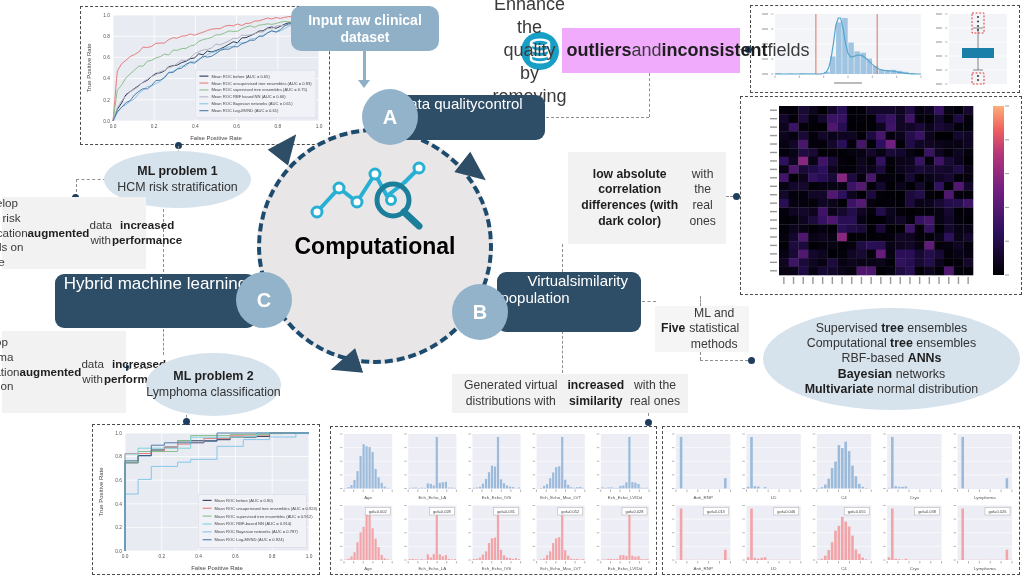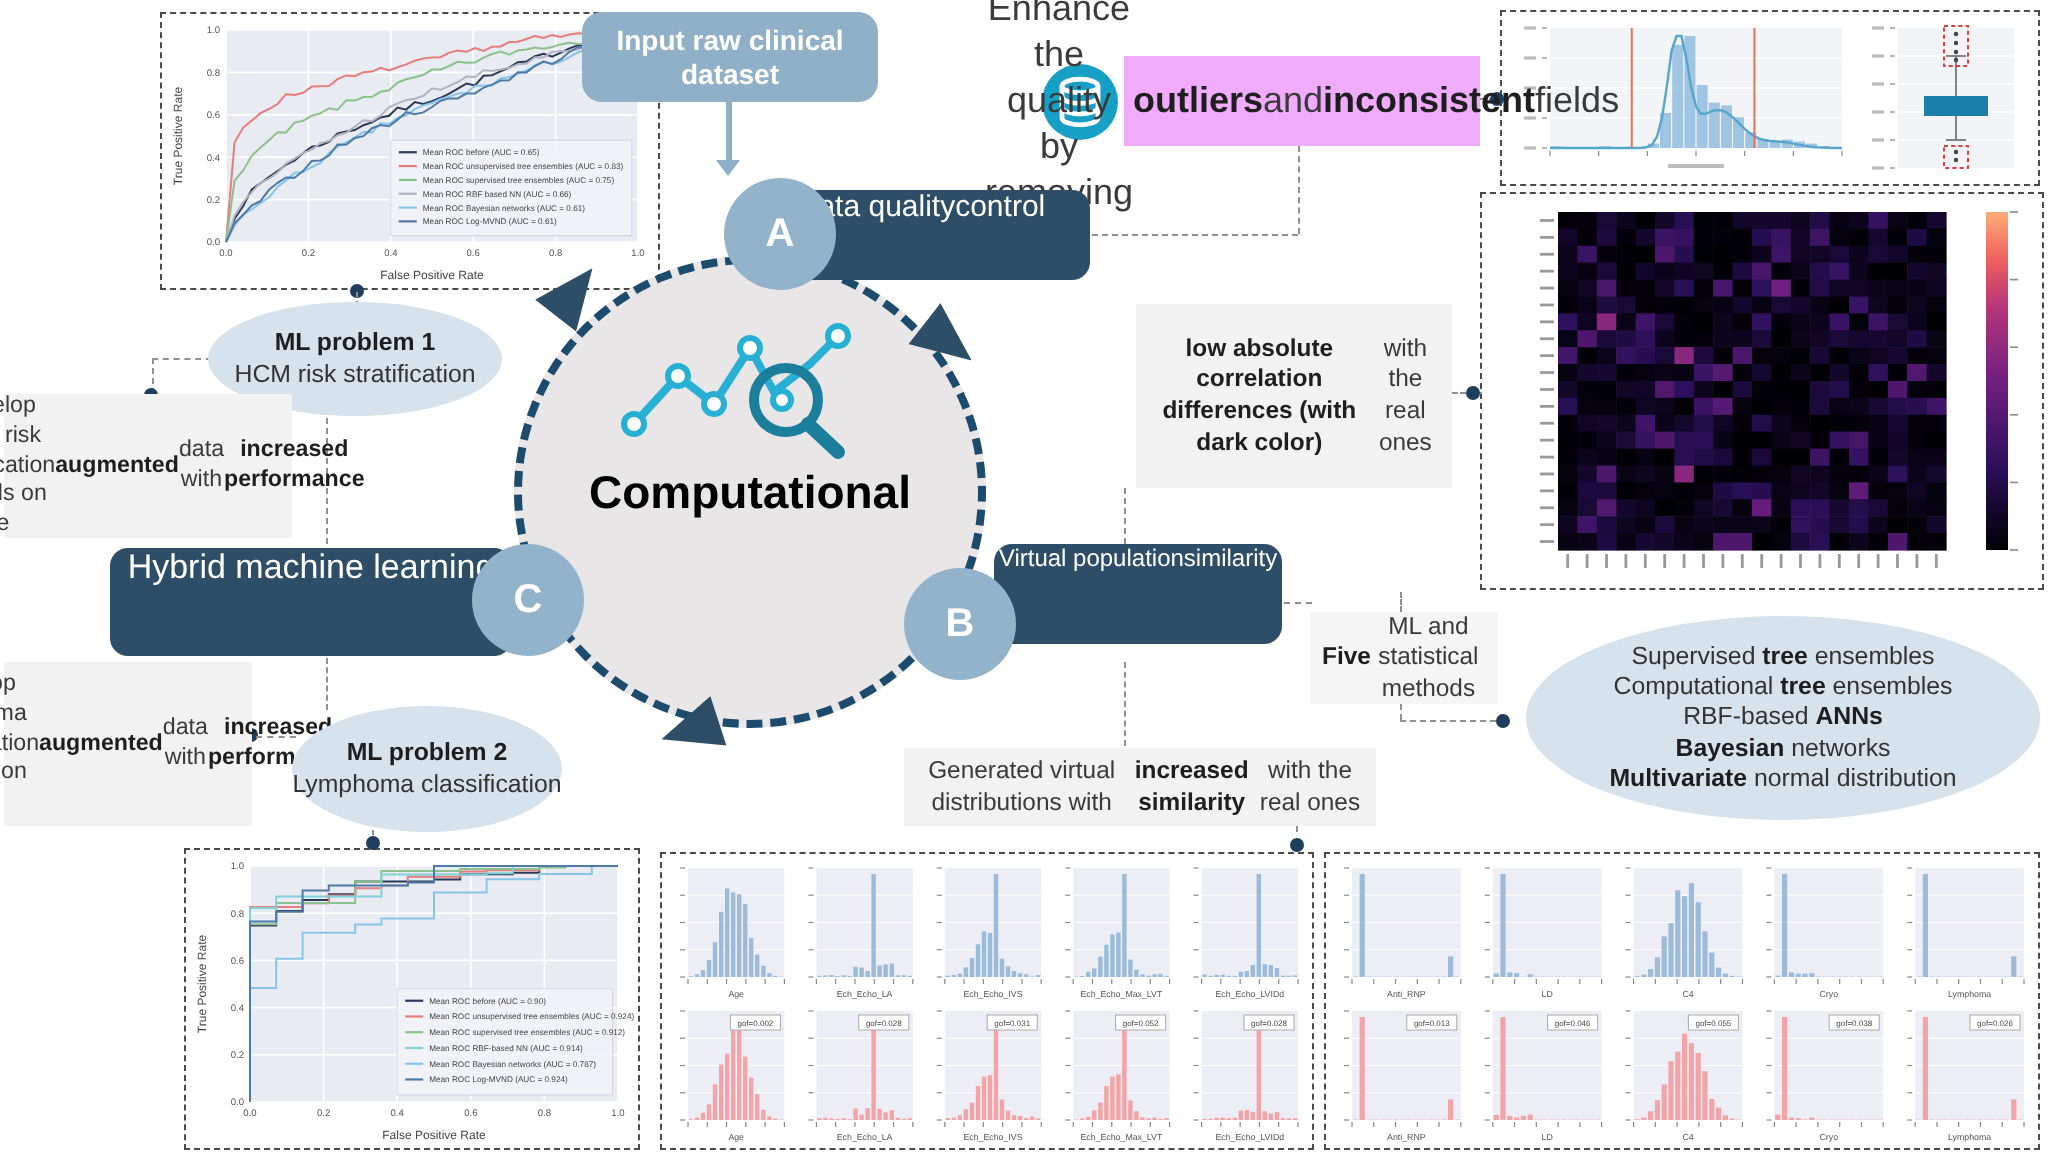--- a/index.html
+++ b/index.html
@@ -32,21 +32,21 @@
   #center-circle{position:absolute;left:257px;top:128px;width:236px;height:236px;border:4px dashed #1d4b6e;
     border-radius:50%;background:#e9e6e8;box-sizing:border-box;display:flex;flex-direction:column;
     align-items:center;z-index:1;}
   .c-title{margin-top:4px;text-align:center;font-weight:bold;font-size:23px;color:#000000;line-height:1.08;}
   .arrowhead{position:absolute;z-index:2;}
   .in-arrow{position:absolute;left:363px;top:51px;width:0;height:31px;border-left:3px solid #8fb0c6;z-index:3;}
   .in-arrow-head{position:absolute;left:358px;top:80px;width:0;height:0;border-left:6.5px solid transparent;
     border-right:6.5px solid transparent;border-top:8px solid #8fb0c6;z-index:3;}
   #node-a-rect{left:391px;top:95px;width:154px;height:45px;font-size:15px;text-align:right;padding-right:15px;}
   #node-a-circle{left:362px;top:89px;width:56px;height:56px;}
-  #node-b-rect{left:497px;top:272px;width:144px;height:50px;font-size:12px;text-align:right;}
+  #node-b-rect{left:497px;top:272px;width:144px;height:60px;font-size:15px;text-align:right;padding-right:13px;}
   #node-b-circle{left:452px;top:284px;width:56px;height:56px;}
   #node-c-rect{left:55px;top:274px;width:201px;height:54px;font-size:17px;text-align:center;}
   #node-c-circle{left:236px;top:272px;width:56px;height:56px;}
   #db-icon{position:absolute;left:520px;top:31px;}
   #enhance-box{left:562px;top:28px;width:178px;height:45px;font-size:18px;background:#f0abfc;}
   #generate-box{left:568px;top:152px;width:158px;height:92px;font-size:12.2px;}
   #fiveml-box{left:655px;top:306px;width:94px;height:46px;font-size:12.2px;background:#f5f5f5;}
   #generated-box{left:452px;top:374px;width:236px;height:39px;font-size:12.2px;}
   #dev1-box{left:2px;top:197px;width:144px;height:72px;font-size:11.6px;}
   #dev2-box{left:2px;top:331px;width:124px;height:82px;font-size:11.6px;}

